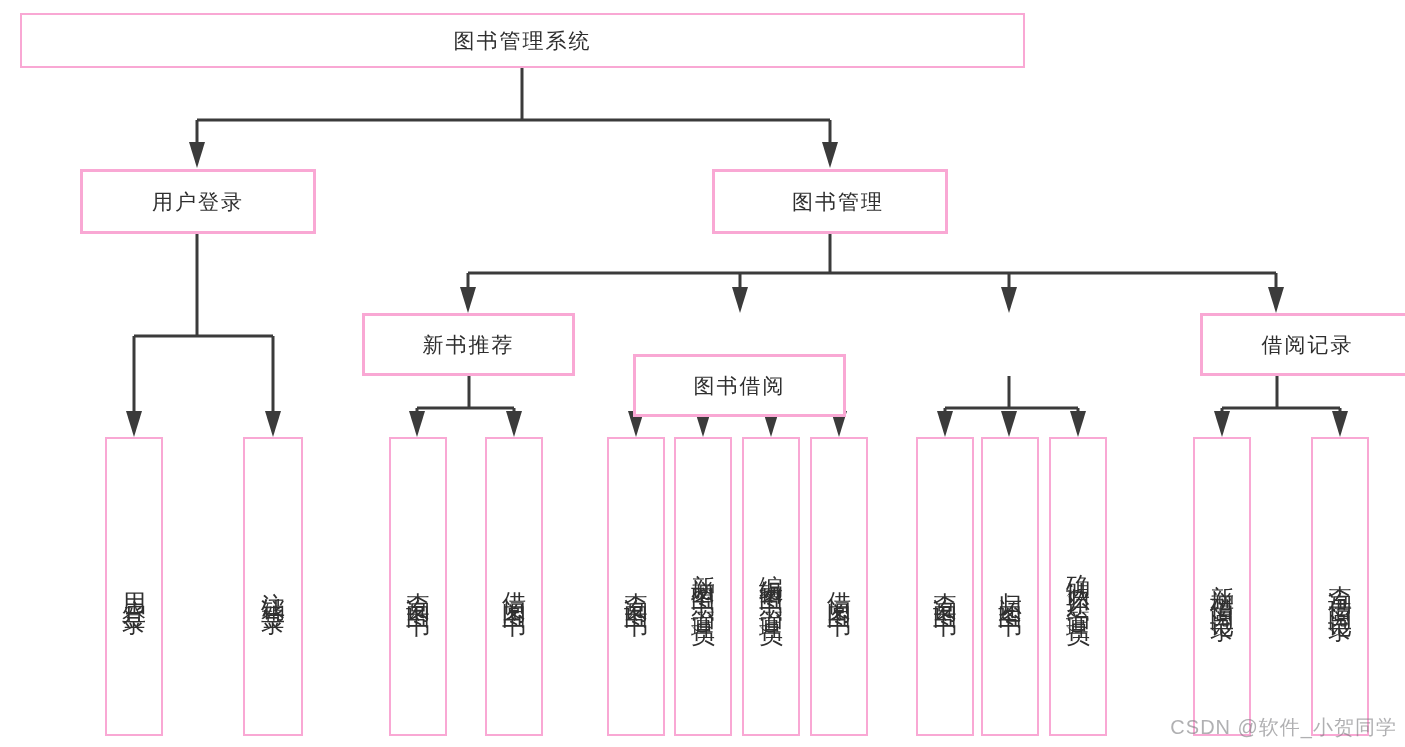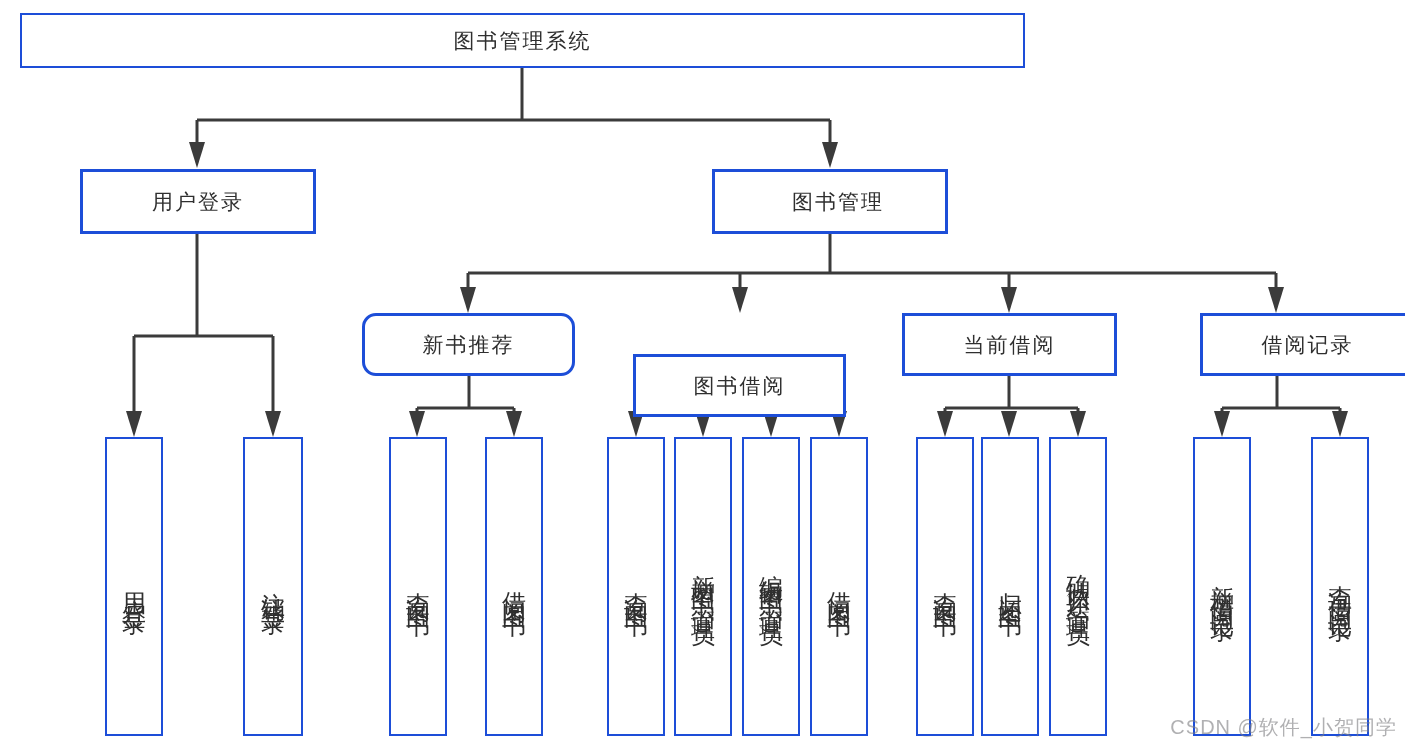--- a/index.html
+++ b/index.html
@@ -9,21 +9,21 @@
     height: 747px;
     background: #ffffff;
     font-family: "Liberation Sans", sans-serif;
     color: #2f2f2f;
     overflow: hidden;
   }
   #wires { position: absolute; left: 0; top: 0; z-index: 1; }
   .node {
     position: absolute;
     background: #ffffff;
-    border: 3px solid #1d4ed8;
+    border: 3px solid #f9a8d4;
     box-sizing: border-box;
     display: flex;
     align-items: center;
     justify-content: center;
     z-index: 2;
   }
   .hnode { font-size: 21px; letter-spacing: 2px; }
   .root  { left: 20px; top: 13px; width: 1005px; height: 55px; border-width: 2.5px; }
   .l2    { top: 169px; width: 236px; height: 65px; }
   .l3    { top: 313px; width: 213px; height: 63px; }
@@ -120,23 +120,22 @@
       <path d="M1214,411 L1230,411 L1222,437 Z"></path>
       <path d="M1332,411 L1348,411 L1340,437 Z"></path>
     </g>
   </svg>
 
   <div class="node hnode root">图书管理系统</div>
 
   <div class="node hnode l2" style="left:80px;">用户登录</div>
   <div class="node hnode l2" style="left:712px;padding-left:16px;">图书管理</div>
 
-  <div class="node hnode l3" style="left:362px;border-radius:14px;">新书推荐</div>
+  <div class="node hnode l3" style="left:362px;">新书推荐</div>
   <div class="node hnode l3" style="left:633px;margin-top:41px;">图书借阅</div>
-  <div class="node hnode l3" style="left:902px; width:215px;">当前借阅</div>
   <div class="node hnode l3" style="left:1200px; width:215px;">借阅记录</div>
 
   <div class="node leaf" style="left:105px;">用户登录</div>
   <div class="node leaf" style="left:243px; width:60px;">注销登录</div>
 
   <div class="node leaf" style="left:389px;">查询图书</div>
   <div class="node leaf" style="left:485px;">借阅图书</div>
 
   <div class="node leaf" style="left:607px;">查询图书</div>
   <div class="node leaf" style="left:674px;">新增图书（管理员）</div>

